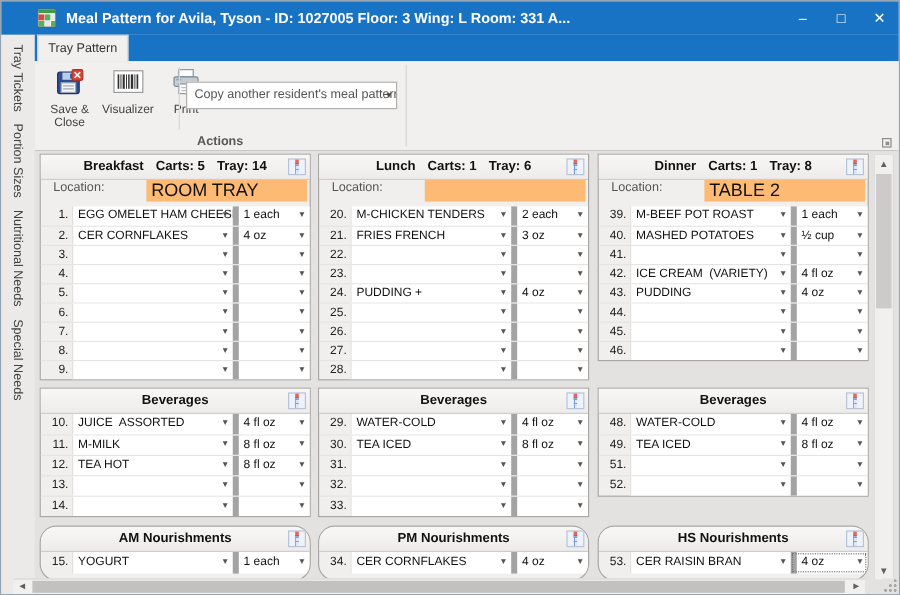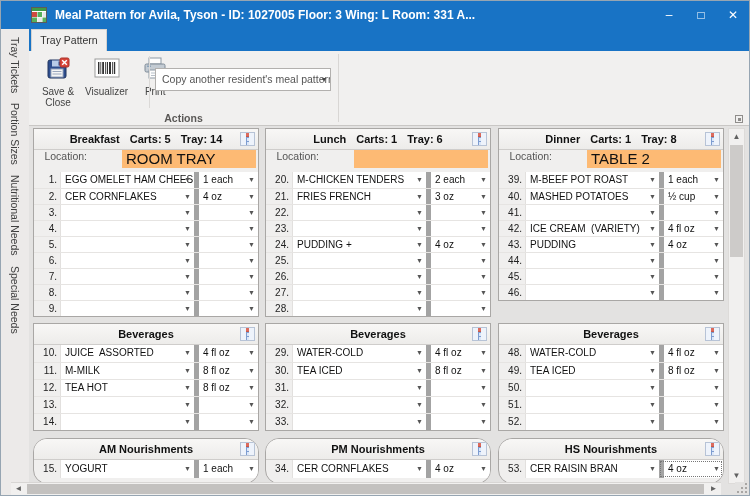--- a/index.html
+++ b/index.html
@@ -775,31 +775,20 @@
     <span class="combo item">
       <span class="combo-text">TEA ICED</span>
       <span class="arrow">▼</span>
     </span>
     <span class="combo portion">
       <span class="combo-text">8 fl oz</span>
       <span class="arrow">▼</span>
     </span>
   </div>
 
-  <div class="mp-row">
-    <span class="num">50.</span>
-    <span class="combo item">
-      <span class="combo-text"></span>
-      <span class="arrow">▼</span>
-    </span>
-    <span class="combo portion">
-      <span class="combo-text"></span>
-      <span class="arrow">▼</span>
-    </span>
-  </div>
 
   <div class="mp-row">
     <span class="num">51.</span>
     <span class="combo item">
       <span class="combo-text"></span>
       <span class="arrow">▼</span>
     </span>
     <span class="combo portion">
       <span class="combo-text"></span>
       <span class="arrow">▼</span>

